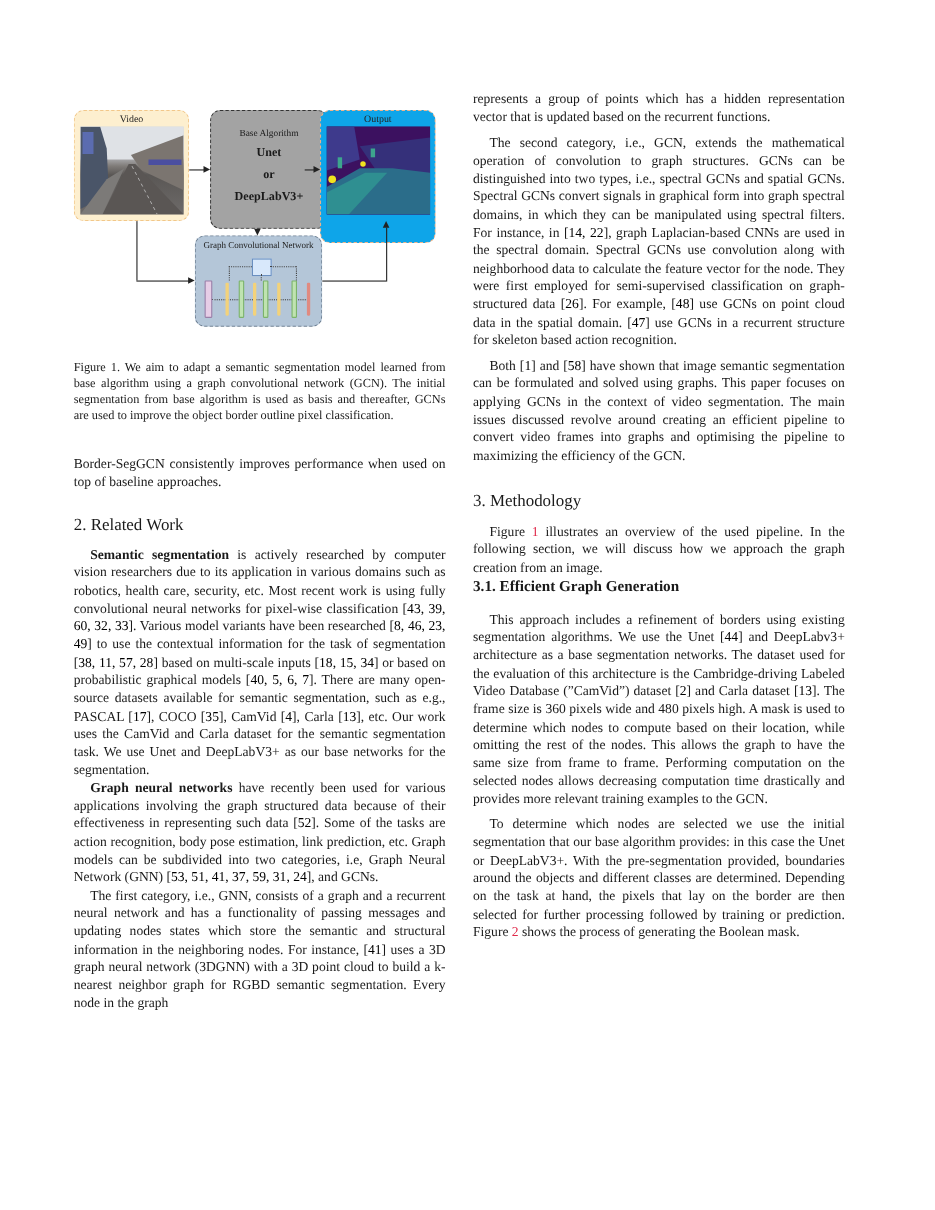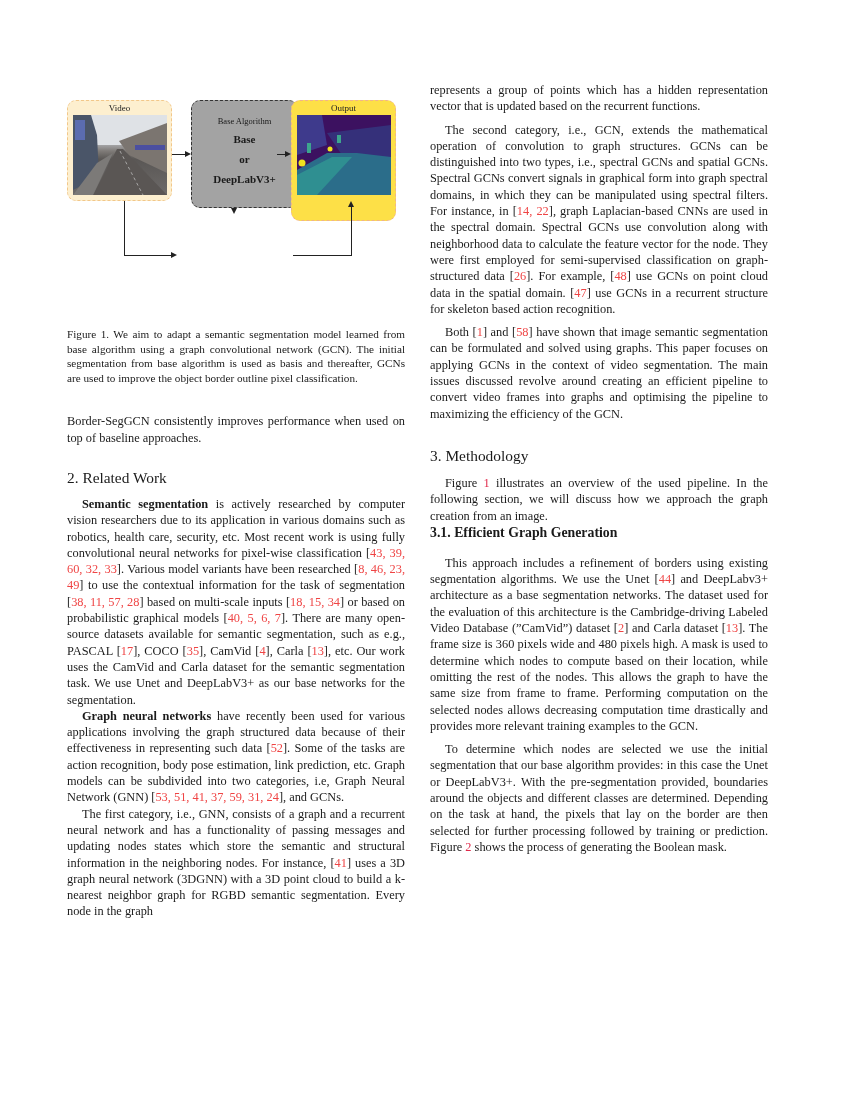--- a/index.html
+++ b/index.html
@@ -3,32 +3,32 @@
 <meta charset="utf-8">
 <style>
   html, body { margin: 0; padding: 0; background: #ffffff; }
   body { width: 850px; height: 1100px; position: relative; overflow: hidden;
          font-family: "Liberation Serif", "DejaVu Serif", serif; color: #1a1a1a; }
   .col { position: absolute; width: 338px; font-size: 12.35px; line-height: 16.3px; text-align: justify; hyphens: manual; }
   #left { left: 67px; top: 97px; }
   #right { left: 430px; top: 82px; }
   p { margin: 0; }
   p.indent { text-indent: 15px; }
-  .cite { color: #ef4444; }
+  .cite { color: #000000; }
   .ref { color: #e0294a; }
   b { font-weight: bold; }
   h2 { font-size: 15.4px; font-weight: normal; margin: 0; line-height: 20px; }
   h3 { font-size: 13.8px; font-weight: bold; margin: 0; line-height: 18px; }
   .caption { font-size: 11.2px; line-height: 14.6px; }
 
   
   #figure { position: relative; width: 338px; height: 210px; }
   .box { position: absolute; border-radius: 9px; box-sizing: border-box; padding-left: 44px; }
   #video-box { left: 0; top: 3px; width: 105px; height: 101px; background: #fdefcf; border: 1.5px dashed #f2c78a; }
-  #output-box { left: 224px; top: 3px; width: 105px; height: 121px; background: #fde047; border: 1.5px dashed #f0b48a; }
+  #output-box { left: 224px; top: 3px; width: 105px; height: 121px; background: #0ea5e9; border: 1.5px dashed #f0b48a; }
   #base-box { left: 124px; top: 3px; width: 107px; height: 108px; background: #a3a3a3; border: 1.3px dashed #333; }
   #gcn-box { left: 110px; top: 117px; width: 116px; height: 83px; background: #b4c6d8; border: 1.5px dashed #6d7f92; }
   .box-title { position: absolute; left: 0; right: 0; text-align: center; font-size: 9px; line-height: 10px; color: #222; }
   #video-img { position: absolute; left: 5px; top: 14px; width: 94px; height: 80px;
      background: linear-gradient(180deg, #d7dbe1 0%, #c9cdd4 30%, #7f7b78 45%, #5a5755 55%, #6d6a69 100%); overflow: hidden; }
   #output-img { position: absolute; left: 5px; top: 14px; width: 94px; height: 80px; background: #3b0f5f; overflow: hidden; }
   .base-line { position: absolute; left: 0; right: 0; text-align: center; }
   .arrow-line { position: absolute; background: #222; }
   .arrowhead { position: absolute; width: 0; height: 0; }
   .gcn-bar { position: absolute; border-radius: 1px; box-sizing: border-box; }
@@ -53,21 +53,21 @@
           <rect x="62" y="30" width="30" height="5" fill="#4b4fa0"></rect>
           <polygon points="20,80 44,34 50,34 94,80" fill="#5a5654"></polygon>
           <polygon points="0,80 20,80 40,38 24,48" fill="#7c7a78"></polygon>
           <line x1="47" y1="36" x2="70" y2="80" stroke="#bbb" stroke-width="0.8" stroke-dasharray="3,3"></line>
         </svg>
       </div>
     </div>
 
     <div id="base-box" class="box">
       <div class="base-line" style="top:12px; font-size:8.5px;">Base Algorithm</div>
-      <div class="base-line" style="top:30px; font-size:11px; font-weight:bold;">Base</div>
+      <div class="base-line" style="top:30px; font-size:11px; font-weight:bold;">Unet</div>
       <div class="base-line" style="top:50px; font-size:11px; font-weight:bold;">or</div>
       <div class="base-line" style="top:70px; font-size:11px; font-weight:bold;">DeepLabV3+</div>
     </div>
 
     <div id="output-box" class="box">
       <div class="box-title" style="top:2px;">Output</div>
       <div id="output-img">
         <svg width="94" height="80" viewBox="0 0 94 80">
           <rect width="94" height="80" fill="#3c1160"></rect>
           <polygon points="0,0 25,0 30,30 0,40" fill="#3e3a8c"></polygon>
@@ -75,20 +75,38 @@
           <polygon points="0,55 30,38 60,38 94,42 94,80 0,80" fill="#2b6d8a"></polygon>
           <polygon points="0,80 0,60 35,42 55,42 20,80" fill="#2f8f91"></polygon>
           <circle cx="5" cy="48" r="3.5" fill="#f1e21f"></circle>
           <circle cx="33" cy="34" r="2.5" fill="#f1e21f"></circle>
           <rect x="10" y="28" width="4" height="10" fill="#3da58d"></rect>
           <rect x="40" y="20" width="4" height="8" fill="#3da58d"></rect>
         </svg>
       </div>
     </div>
 
+    <div id="gcn-box" class="box">
+      <div class="box-title" style="top:3px; font-size:8.2px;">Graph Convolutional Network</div>
+      <div style="position:absolute; left:51px; top:20px; width:16px; height:14px; background:#d8e8fb; border:1px solid #6a8fc0;"></div>
+      <div class="dotted" style="left:30px; top:27px; width:21px;"></div>
+      <div class="dotted" style="left:67px; top:27px; width:24px;"></div>
+      <div class="dotted-v" style="left:30px; top:27px; height:13px;"></div>
+      <div class="dotted-v" style="left:91px; top:27px; height:13px;"></div>
+      <div class="dotted-v" style="left:59px; top:34px; height:6px;"></div>
+      <div class="dotted" style="left:14px; top:57px; width:88px;"></div>
+      <div class="gcn-bar" style="left:8px; top:40px; width:7px; height:34px; background:#e6cde6; border:1px solid #9a7fa8;"></div>
+      <div class="gcn-bar" style="left:27px; top:42px; width:3px; height:30px; background:#f3d27a;"></div>
+      <div class="gcn-bar" style="left:39px; top:40px; width:5px; height:34px; background:#bfe3b0; border:1px solid #7bb36a;"></div>
+      <div class="gcn-bar" style="left:52px; top:42px; width:3px; height:30px; background:#f3d27a;"></div>
+      <div class="gcn-bar" style="left:61px; top:40px; width:5px; height:34px; background:#bfe3b0; border:1px solid #7bb36a;"></div>
+      <div class="gcn-bar" style="left:74px; top:42px; width:3px; height:30px; background:#f3d27a;"></div>
+      <div class="gcn-bar" style="left:87px; top:40px; width:5px; height:34px; background:#bfe3b0; border:1px solid #7bb36a;"></div>
+      <div class="gcn-bar" style="left:101px; top:42px; width:3px; height:30px; background:#e08a80;"></div>
+    </div>
 
     <div class="arrow-line" style="left:105px; top:57px; width:15px; height:1px;"></div>
     <div class="arrowhead" style="left:118px; top:54px; border-left:6px solid #222; border-top:3.5px solid transparent; border-bottom:3.5px solid transparent;"></div>
 
     <div class="arrow-line" style="left:210px; top:57px; width:10px; height:1px;"></div>
     <div class="arrowhead" style="left:218px; top:54px; border-left:6px solid #222; border-top:3.5px solid transparent; border-bottom:3.5px solid transparent;"></div>
 
     <div class="arrow-line" style="left:167px; top:111px; width:1px; height:2px;"></div>
     <div class="arrowhead" style="left:164px; top:111px; border-top:6px solid #222; border-left:3.5px solid transparent; border-right:3.5px solid transparent;"></div>
 

